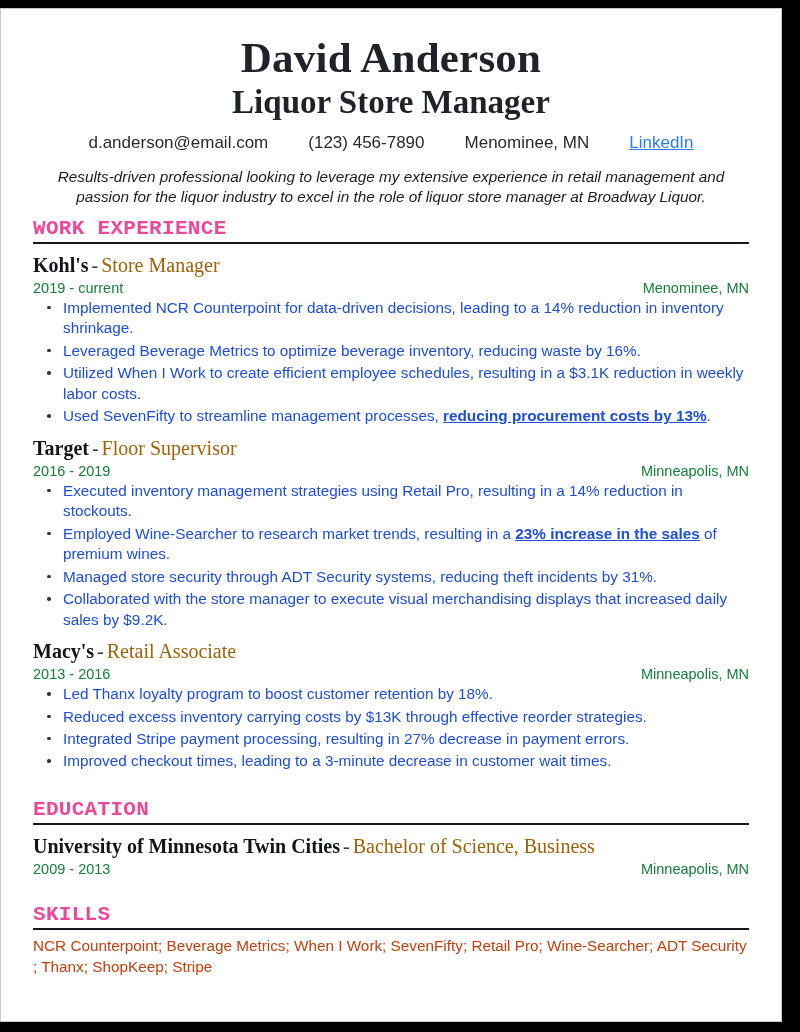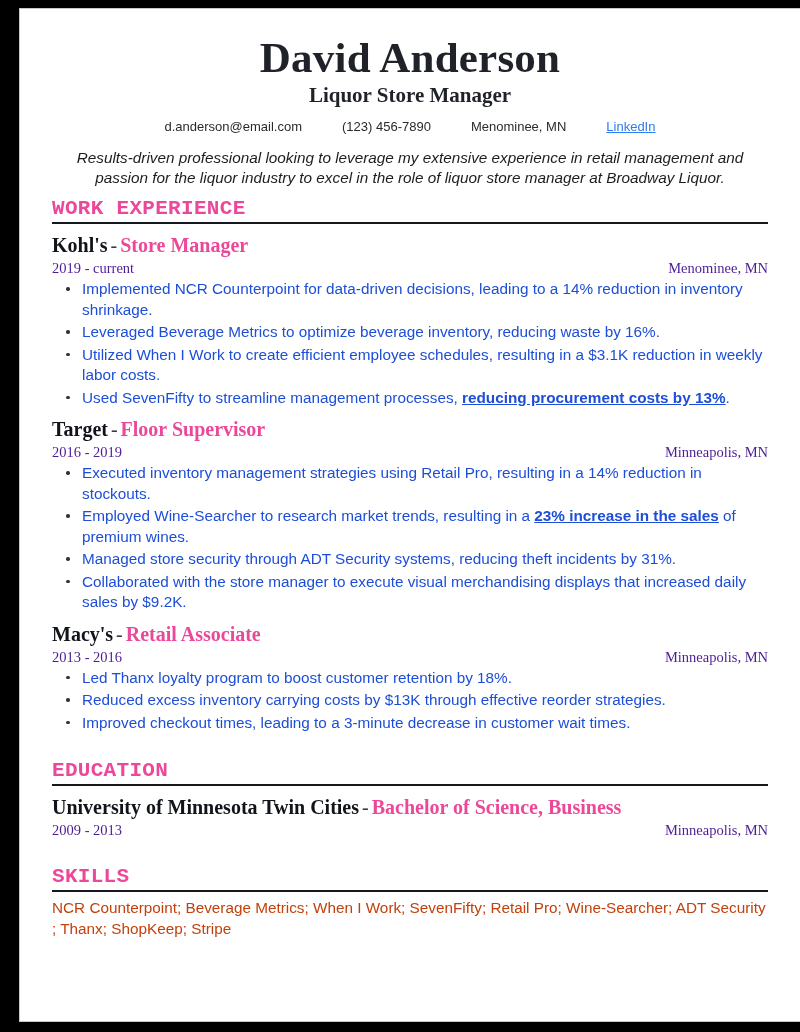--- a/index.html
+++ b/index.html
@@ -9,21 +9,21 @@
   }
   body {
     width: 800px;
     height: 1032px;
     font-family: "Liberation Sans", sans-serif;
     -webkit-font-smoothing: antialiased;
   }
 
   .page {
     position: absolute;
-    left: 19px;
+    left: 0;
     top: 8px;
     width: 782px;
     height: 1014px;
     background: #ffffff;
     border: 1px solid #c8c8c8;
     box-sizing: border-box;
     overflow: hidden;
   }
 
   .inner {
@@ -37,33 +37,33 @@
     font-size: 43px;
     line-height: 1.08;
     text-align: center;
     color: #1f2229;
     letter-spacing: 0.2px;
     margin: 6px 0 2px 0;
   }
   .job-title {
     font-family: "Liberation Serif", serif;
     font-weight: bold;
-    font-size: 21px;
+    font-size: 33px;
     line-height: 1.2;
     text-align: center;
     color: #1f2229;
     margin: 0 0 10px 0;
   }
 
   .contact-row {
     display: flex;
     justify-content: center;
     align-items: flex-end;
     gap: 40px;
-    font-size: 13px;
+    font-size: 17px;
     color: #2a2a2a;
     margin-bottom: 14px;
   }
   .contact-item { white-space: nowrap; }
   .contact-link {
     color: #2b7cf0;
     text-decoration: underline;
     cursor: pointer;
   }
 
@@ -105,32 +105,31 @@
   }
   .entry-org {
     font-weight: bold;
     color: #11141a;
   }
   .entry-dash {
     color: #3a3a3a;
     padding: 0 3px;
   }
   .entry-role {
-    color: #ec4899;
-    font-weight: bold;
+    color: #a16207;
+    font-weight: normal;
   }
 
   .entry-meta {
     display: flex;
     justify-content: space-between;
     align-items: flex-start;
     font-size: 14.5px;
-    color: #4c1d95;
+    color: #15803d;
     margin: 1px 0 2px 0;
-    font-family: Liberation Serif, serif;
   }
 
   ul.bullets {
     list-style: none;
     margin: 0;
     padding: 0;
   }
   ul.bullets li {
     position: relative;
     padding-left: 30px;
@@ -221,20 +220,21 @@
         <div class="entry-head">
           <span class="entry-org">Macy's</span><span class="entry-dash">-</span><span class="entry-role">Retail Associate</span>
         </div>
         <div class="entry-meta">
           <span>2013 - 2016</span>
           <span>Minneapolis, MN</span>
         </div>
         <ul class="bullets">
           <li><span>Led Thanx loyalty program to boost customer retention by 18%.</span><span class="hl"></span><span></span></li>
           <li><span>Reduced excess inventory carrying costs by $13K through effective reorder strategies.</span><span class="hl"></span><span></span></li>
+          <li><span>Integrated Stripe payment processing, resulting in 27% decrease in payment errors.</span><span class="hl"></span><span></span></li>
           <li><span>Improved checkout times, leading to a 3-minute decrease in customer wait times.</span><span class="hl"></span><span></span></li>
         </ul>
       </div>
     </div>
 
     <div class="gap-md"></div>
 
     <div class="section">
       <div class="section-title">EDUCATION</div>
       <div class="section-rule"></div>

